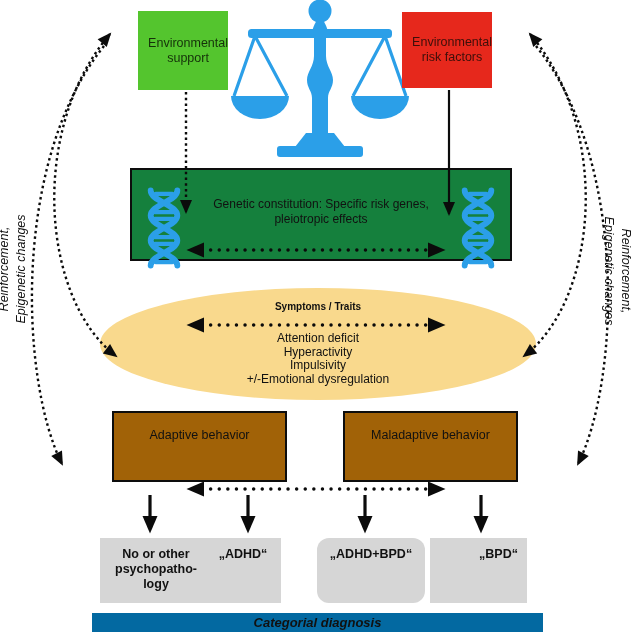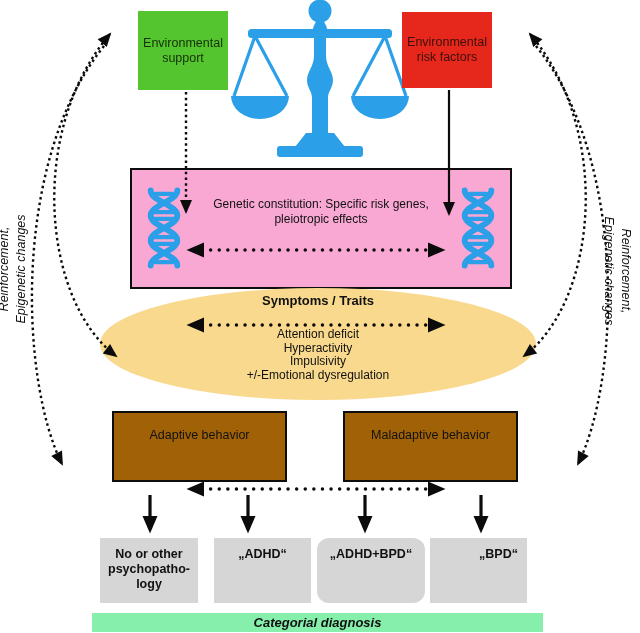--- a/index.html
+++ b/index.html
@@ -3,58 +3,58 @@
 <meta charset="utf-8">
 <style>
   html,body{margin:0;padding:0;background:#ffffff;}
   .canvas{
     position:relative;width:640px;height:633px;background:#ffffff;overflow:hidden;
     font-family:"Liberation Sans", sans-serif;color:#111;
   }
   .overlay{position:absolute;left:0;top:0;width:640px;height:633px;pointer-events:none;z-index:30;}
 
   
-  .env-box{position:absolute;display:flex;align-items:center;justify-content:center;
+  .env-box{position:absolute;display:flex;align-items:center;justify-content:flex-end;
     text-align:center;font-size:12.5px;line-height:15px;font-weight:400;z-index:10;}
   .env-support{left:138px;top:11px;width:90px;height:79px;background:#54C52E;color:#15310a;}
   .env-risk{left:402px;top:12px;width:90px;height:76px;background:#E6281C;color:#3d0f0a;}
 
   
   .scale-wrap{position:absolute;left:229px;top:0;width:182px;height:162px;z-index:5;}
 
   
-  .gene-box{position:absolute;left:130px;top:168px;width:382px;height:121px;
-    background:#f9a8d4;border:2.5px solid #0d0d0d;box-sizing:border-box;z-index:10;}
+  .gene-box{position:absolute;left:130px;top:168px;width:382px;height:93px;
+    background:#15803d;border:2.5px solid #0d0d0d;box-sizing:border-box;z-index:10;}
   .dna{position:absolute;top:8px;width:50px;height:100px;}
   .dna.left{left:7px;} .dna.right{right:7px;}
   .gene-text{margin:27px auto 0 auto;width:290px;text-align:center;font-size:12px;line-height:15px;}
   .gene-text span{display:block;}
 
   
   .ellipse{position:absolute;left:100px;top:288px;width:436px;height:112px;background:#F9D98D;
     border-radius:50%;text-align:center;z-index:10;}
-  .sym-title{margin-top:5px;font-weight:bold;font-size:13px;}
+  .sym-title{margin-top:13px;font-weight:bold;font-size:10px;}
   .sym-items{margin-top:20px;font-size:12px;line-height:13.5px;}
   .sym-items span{display:block;}
 
   
   .beh-box{position:absolute;top:411px;width:175px;height:71px;background:#a16207;
     border:2.5px solid #0d0d0d;box-sizing:border-box;text-align:center;
     font-size:12.5px;padding-top:15px;z-index:10;}
   .beh-adaptive{left:112px;} .beh-maladaptive{left:343px;}
 
   
   .out-box{position:absolute;top:538px;height:65px;background:#D6D6D6;text-align:center;
     font-weight:bold;font-size:12.5px;line-height:15px;padding-top:9px;box-sizing:border-box;z-index:10;}
   .out-box span{display:block;}
-  .out1{left:100px;width:98px;} .out2{left:214px;width:97px;}
+  .out1{left:100px;width:112px;} .out2{left:205px;width:76px;}
   .out3{left:317px;width:108px;border-radius:12px;} .out4{left:430px;width:97px;padding-left:40px;}
 
   
-  .diag-bar{position:absolute;left:92px;top:613px;width:451px;height:19px;background:#86efac;
+  .diag-bar{position:absolute;left:92px;top:613px;width:451px;height:19px;background:#0369a1;
     text-align:center;font-weight:bold;font-style:italic;font-size:13px;line-height:19px;z-index:10;}
 
   
   .side-label{position:absolute;width:160px;text-align:center;font-style:italic;
     font-size:12.5px;line-height:17px;z-index:8;}
   .side-label span{display:block;}
   .side-left{left:-67px;top:252px;transform:rotate(-90deg);}
   .side-right{left:537px;top:254px;transform:rotate(90deg);}
 </style>
 </head>

